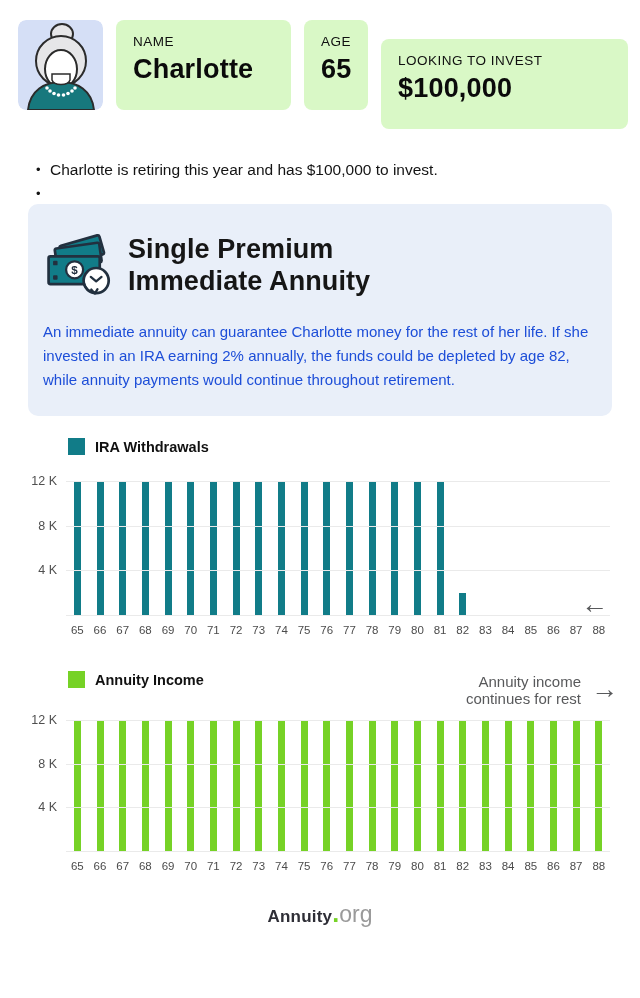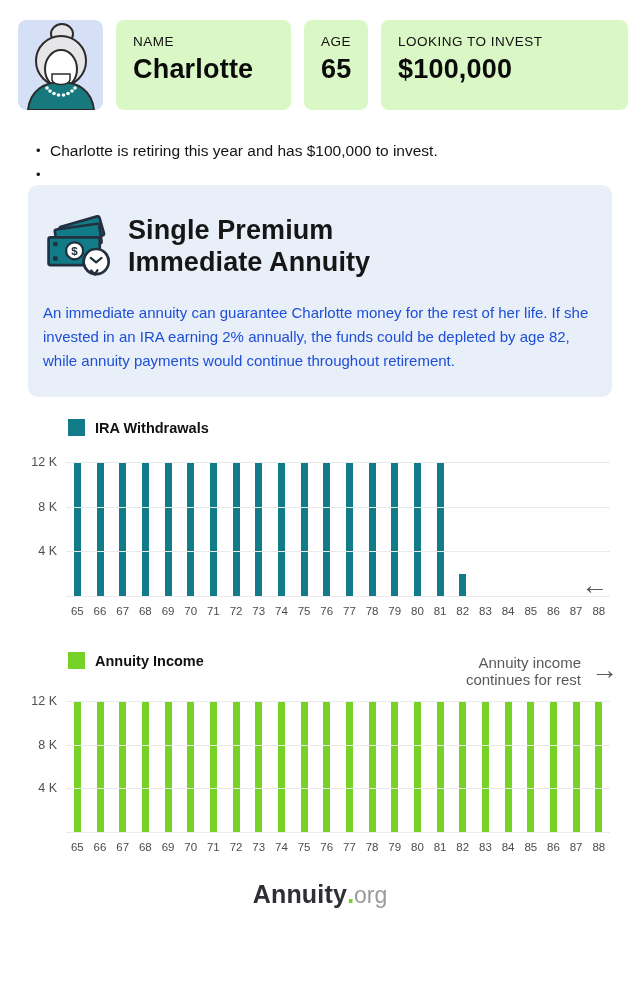--- a/index.html
+++ b/index.html
@@ -7,21 +7,21 @@
   .page { width:640px; height:998px; background:#ffffff; position:relative; overflow:hidden; }
 
   
   .profile-header { display:flex; gap:13px; padding:20px 12px 0 18px; }
   .avatar { width:85px; height:90px; border-radius:8px; overflow:hidden; flex:none; }
   .info-card { background:#D9F8C6; border-radius:8px; padding:14px 17px 0; height:90px; }
   .info-card .label { font-size:13.5px; font-weight:400; color:#101010; letter-spacing:0.5px; white-space:nowrap; }
   .info-card .value { font-size:27px; font-weight:800; color:#0b0b0b; margin-top:5px; letter-spacing:0.2px; white-space:nowrap; }
   .card-name { width:175px; }
   .card-age  { width:64px; }
-  .card-invest { flex:1; }
+  .card-invest { flex:1;margin-top:19px; }
 
   
   .bullets { margin:29px 22px 0 36px; list-style:none; }
   .bullets li { position:relative; padding-left:14px; font-size:15.5px; line-height:24px; color:#141414; }
   .bullets .dot { position:absolute; left:0; top:0; font-size:13px; }
 
   
   .best-card { margin:22px 28px 0; background:#E9EFF9; border-radius:10px; padding:27px 15px 24px; }
   .best-head { display:flex; gap:13px; align-items:flex-start; margin-left:2px; }
   .money-icon { flex:none; width:70px; height:70px; margin-top:2px; }
@@ -47,21 +47,21 @@
   .x-label { flex:1; text-align:center; font-size:11.5px; color:#4c4c4c; }
   .annotation { display:flex; align-items:center; gap:10px; color:#58595B; }
   .ann-ira { position:absolute; right:2px; bottom:1px; }
   .ann-text { font-size:15px; line-height:17px; }
   .ann-arrow { font-size:27px; line-height:20px; font-weight:400; }
   .ann-right { text-align:right; margin-top:2px; }
   .chart2 { margin-top:35px; }
 
   
   .footer { margin-top:27px; text-align:center; }
-  .brand-primary { font-size:25px; font-weight:800; color:#2E2E36; letter-spacing:0.2px; }
+  .brand-primary { font-size:17px; font-weight:800; color:#2E2E36; letter-spacing:0.2px; }
   .brand-dot { font-size:25px; font-weight:800; color:#76D226; }
   .brand-suffix { font-size:23px; font-weight:400; color:#9A9A9A; }
 </style>
 </head>
 <body>
 
 <div class="page">
 
   <div class="profile-header">
     <div class="avatar">

